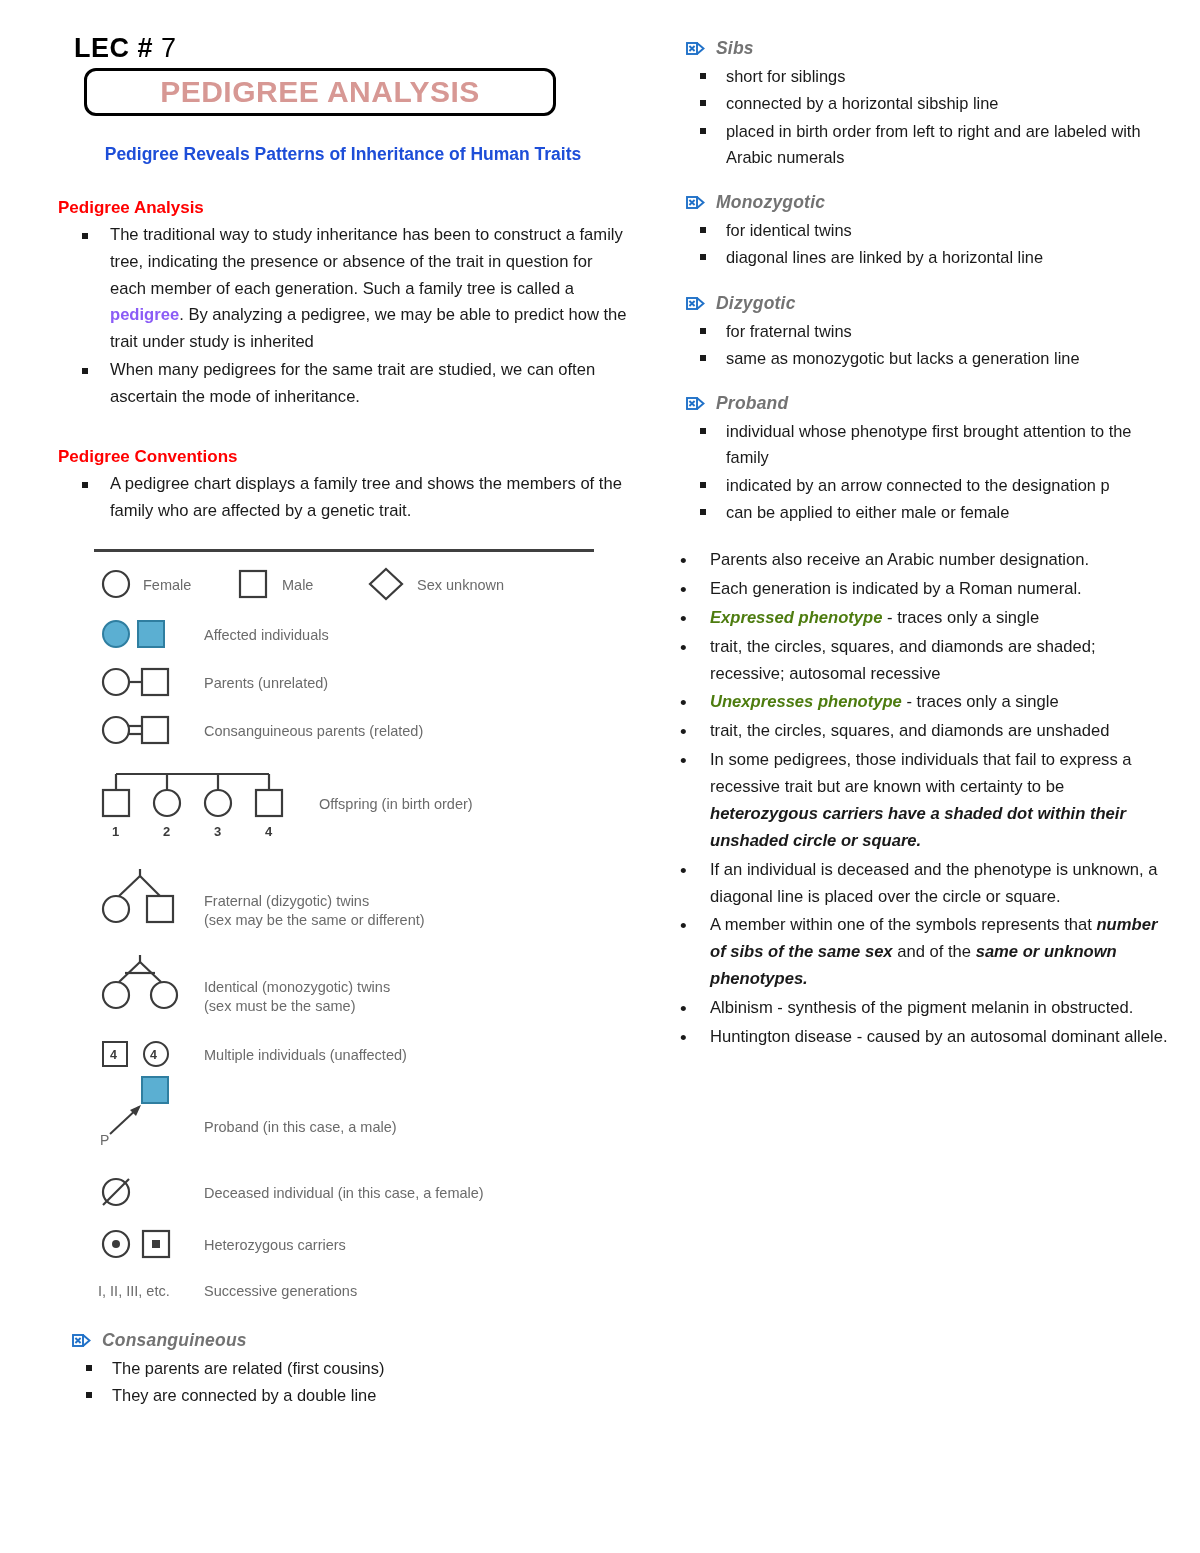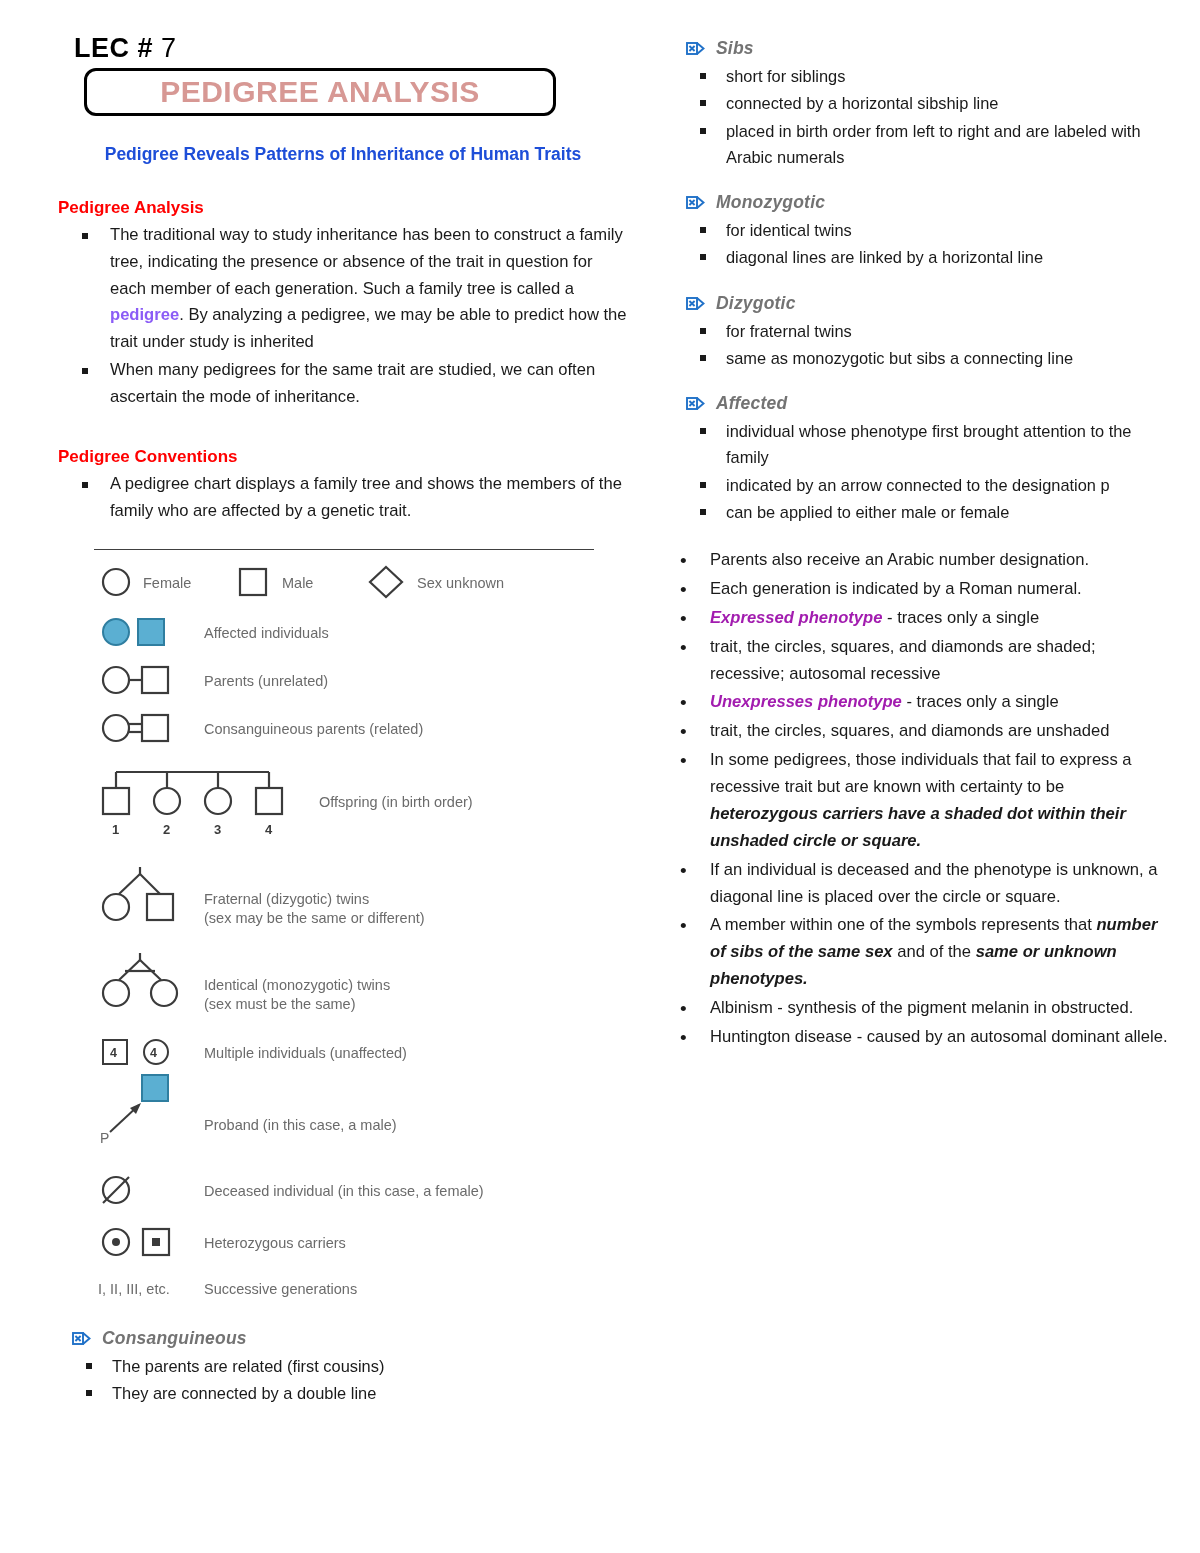--- a/index.html
+++ b/index.html
@@ -127,30 +127,30 @@
     font-size: 17.5px;
     font-weight: bold;
     font-style: italic;
     color: #737373;
     letter-spacing: 0.2px;
   }
   .tag-block { margin-bottom: 22px; }
 
   
   .blue       { color: #8b5cf6; font-weight: bold; }
-  .blue-ital  { color: #a21caf; font-weight: bold; font-style: italic; }
+  .blue-ital  { color: #4d7c0f; font-weight: bold; font-style: italic; }
   .bold       { font-weight: normal; }
   .bold-ital  { font-weight: bold; font-style: italic; }
   .uline      { }
 
   
   .legend-fig {
     margin: 24px 0 0 36px;
     width: 500px;
-    border-top: 1px solid #404040;
+    border-top: 3px solid #404040;
     padding-top: 10px;
   }
   .legend-fig svg { display: block; }
 </style>
 </head>
 <body>
 
 <div class="page">
 
   <div class="col col-left">
@@ -355,36 +355,36 @@
                 <rect x="1" y="2" width="10" height="11"></rect>
                 <path d="M11 2 L17.5 7.5 L11 13"></path>
                 <path d="M3.4 5 L8.6 10 M8.6 5 L3.4 10"></path>
               </g>
             </svg>
         </span>
         <span class="tag-label">Dizygotic</span>
       </div>
       <ul class="sub-list">
         <li><span>for fraternal twins</span></li>
-        <li><span>same as monozygotic but sibs a connecting line</span></li>
+        <li><span>same as monozygotic but lacks a generation line</span></li>
       </ul>
     </div>
 
     <div class="tag-block">
       <div class="tag-head">
         <span class="tag-icon">
           <svg width="19" height="15" viewBox="0 0 19 15">
               <g fill="none" stroke="#2071c8" stroke-width="1.9">
                 <rect x="1" y="2" width="10" height="11"></rect>
                 <path d="M11 2 L17.5 7.5 L11 13"></path>
                 <path d="M3.4 5 L8.6 10 M8.6 5 L3.4 10"></path>
               </g>
             </svg>
         </span>
-        <span class="tag-label">Affected</span>
+        <span class="tag-label">Proband</span>
       </div>
       <ul class="sub-list">
         <li><span>individual whose phenotype first brought attention to the family</span></li>
         <li><span>indicated by an arrow connected to the designation p</span></li>
         <li><span>can be applied to either male or female</span></li>
       </ul>
     </div>
 
     <ul class="dot-list" style="margin-top:20px">
       <li><span>Parents also receive an Arabic number designation.</span></li>

